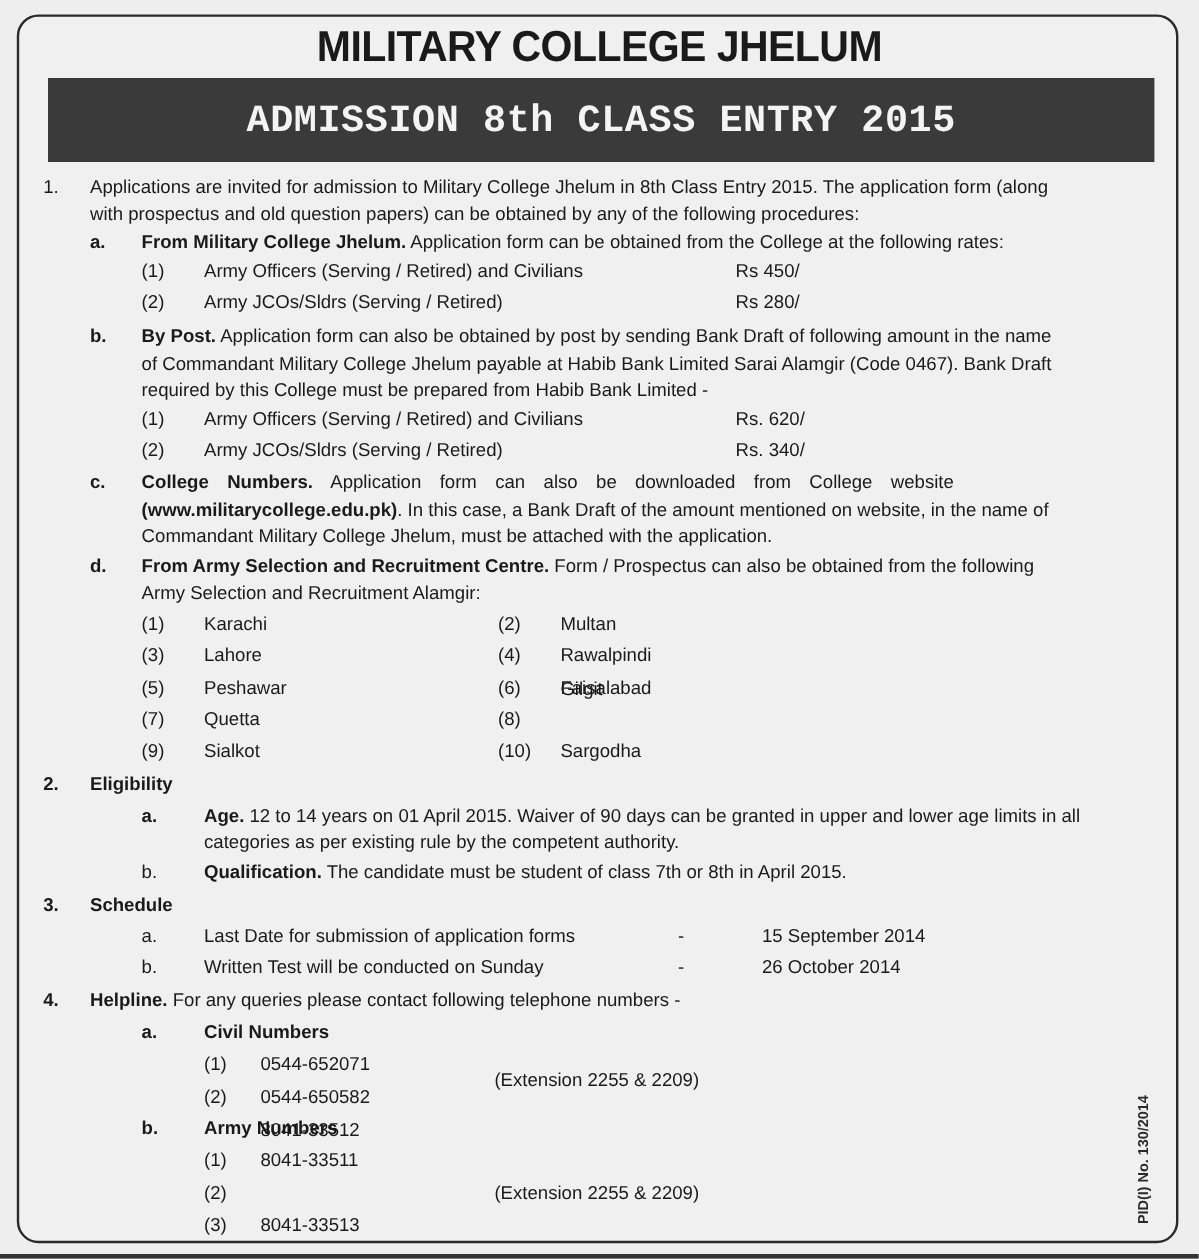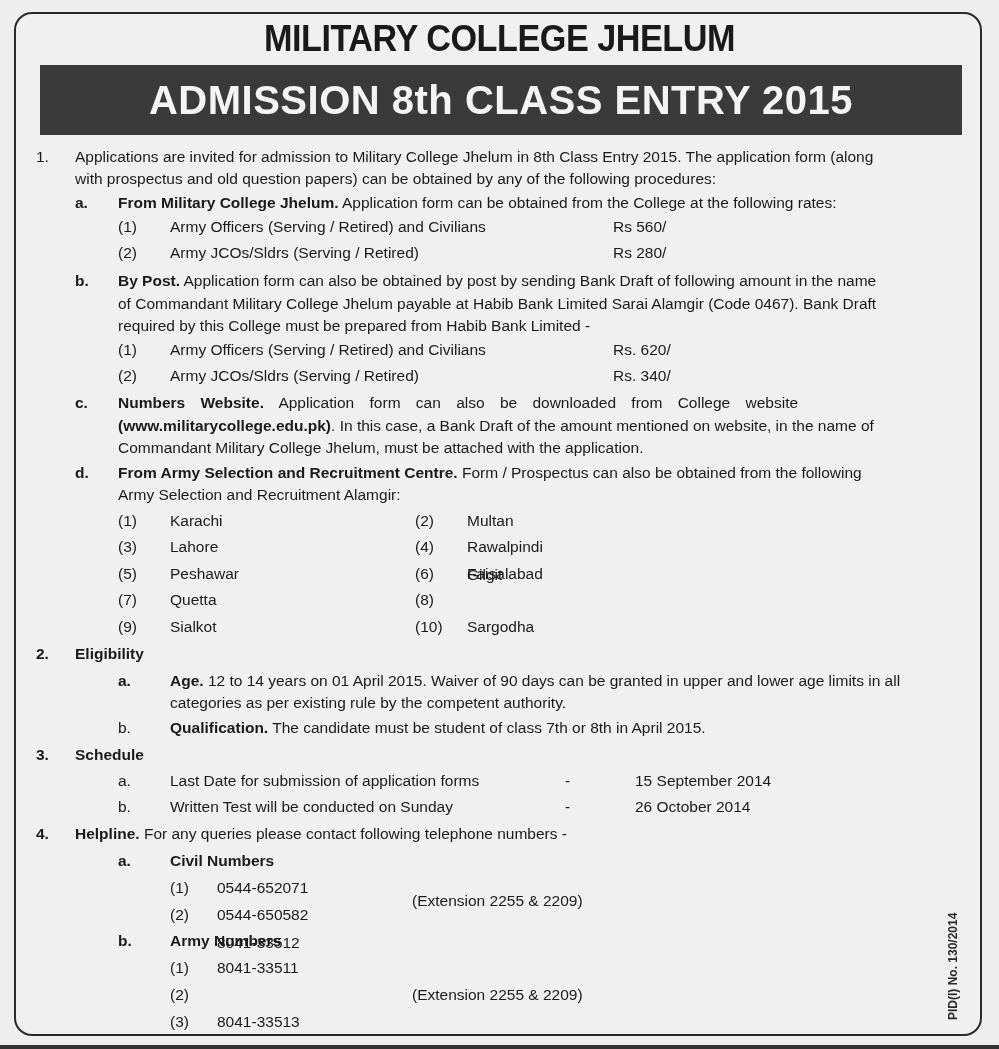--- a/index.html
+++ b/index.html
@@ -15,21 +15,21 @@
     .title1 {
       position: absolute; left: 0; width: 999px; top: 18px; text-align: center;
       font-family: "Liberation Sans", sans-serif; font-weight: bold; font-size: 36px; letter-spacing: -0.5px;
       transform: scaleX(0.95); color: #1a1a1a;
     }
     .banner {
       position: absolute; left: 40px; top: 65px; width: 922px; height: 70px; background: #3a3a3a;
       display: flex; align-items: center; justify-content: center;
     }
     .banner span {
-      color: #f4f4f4; font-weight: bold; font-size: 40px; letter-spacing: 0.5px;
+      color: #f4f4f4; font-weight: bold; font-size: 32px; letter-spacing: 0.5px; font-family: Liberation Mono, monospace;
     }
     .content {
       position: absolute; left: 0; top: 0; width: 999px;
       font-size: 15.5px; line-height: 26px;
     }
     .ln { position: absolute; white-space: nowrap; }
     .b { font-weight: bold; }
     .pid {
       position: absolute; left: 946px; top: 1020px; transform-origin: 0 0; transform: rotate(-90deg);
       font-size: 12px; font-weight: bold; white-space: nowrap; color: #2a2a2a;
@@ -50,39 +50,39 @@
 
   <span class="ln" style="left:36px;top:144px">1.</span>
   <span class="ln" style="left:75px;top:144px">Applications are invited for admission to Military College Jhelum in 8th Class Entry 2015. The application form (along</span>
   <span class="ln" style="left:75px;top:166px">with prospectus and old question papers) can be obtained by any of the following procedures:</span>
 
   <span class="ln b" style="left:75px;top:190px">a.</span>
   <span class="ln" style="left:118px;top:190px"><b>From Military College Jhelum.</b><span> Application form can be obtained from the College at the following rates:</span></span>
 
   <span class="ln" style="left:118px;top:214px">(1)</span>
   <span class="ln" style="left:170px;top:214px">Army Officers (Serving / Retired) and Civilians</span>
-  <span class="ln" style="left:613px;top:214px">Rs 560/</span>
+  <span class="ln" style="left:613px;top:214px">Rs 450/</span>
   <span class="ln" style="left:118px;top:240px">(2)</span>
   <span class="ln" style="left:170px;top:240px">Army JCOs/Sldrs (Serving / Retired)</span>
   <span class="ln" style="left:613px;top:240px">Rs 280/</span>
 
   <span class="ln b" style="left:75px;top:268px">b.</span>
   <span class="ln" style="left:118px;top:268px"><b>By Post.</b><span> Application form can also be obtained by post by sending Bank Draft of following amount in the name</span></span>
   <span class="ln" style="left:118px;top:291px">of Commandant Military College Jhelum payable at Habib Bank Limited Sarai Alamgir (Code 0467). Bank Draft</span>
   <span class="ln" style="left:118px;top:313px">required by this College must be prepared from Habib Bank Limited -</span>
 
   <span class="ln" style="left:118px;top:337px">(1)</span>
   <span class="ln" style="left:170px;top:337px">Army Officers (Serving / Retired) and Civilians</span>
   <span class="ln" style="left:613px;top:337px">Rs. 620/</span>
   <span class="ln" style="left:118px;top:363px">(2)</span>
   <span class="ln" style="left:170px;top:363px">Army JCOs/Sldrs (Serving / Retired)</span>
   <span class="ln" style="left:613px;top:363px">Rs. 340/</span>
 
   <span class="ln b" style="left:75px;top:390px">c.</span>
-  <span class="ln" style="left:118px;top:390px;word-spacing:11px"><b>Numbers Website.</b><span> Application form can also be downloaded from College website</span></span>
+  <span class="ln" style="left:118px;top:390px;word-spacing:11px"><b>College Numbers.</b><span> Application form can also be downloaded from College website</span></span>
   <span class="ln" style="left:118px;top:413px"><b>(www.militarycollege.edu.pk)</b><span>. In this case, a Bank Draft of the amount mentioned on website, in the name of</span></span>
   <span class="ln" style="left:118px;top:435px">Commandant Military College Jhelum, must be attached with the application.</span>
 
   <span class="ln b" style="left:75px;top:460px">d.</span>
   <span class="ln" style="left:118px;top:460px"><b>From Army Selection and Recruitment Centre.</b><span> Form / Prospectus can also be obtained from the following</span></span>
   <span class="ln" style="left:118px;top:482px">Army Selection and Recruitment Alamgir:</span>
 
   <span class="ln" style="left:118px;top:508px">(1)</span>
   <span class="ln" style="left:170px;top:508px">Karachi</span>
   <span class="ln" style="left:415px;top:508px">(2)</span>

